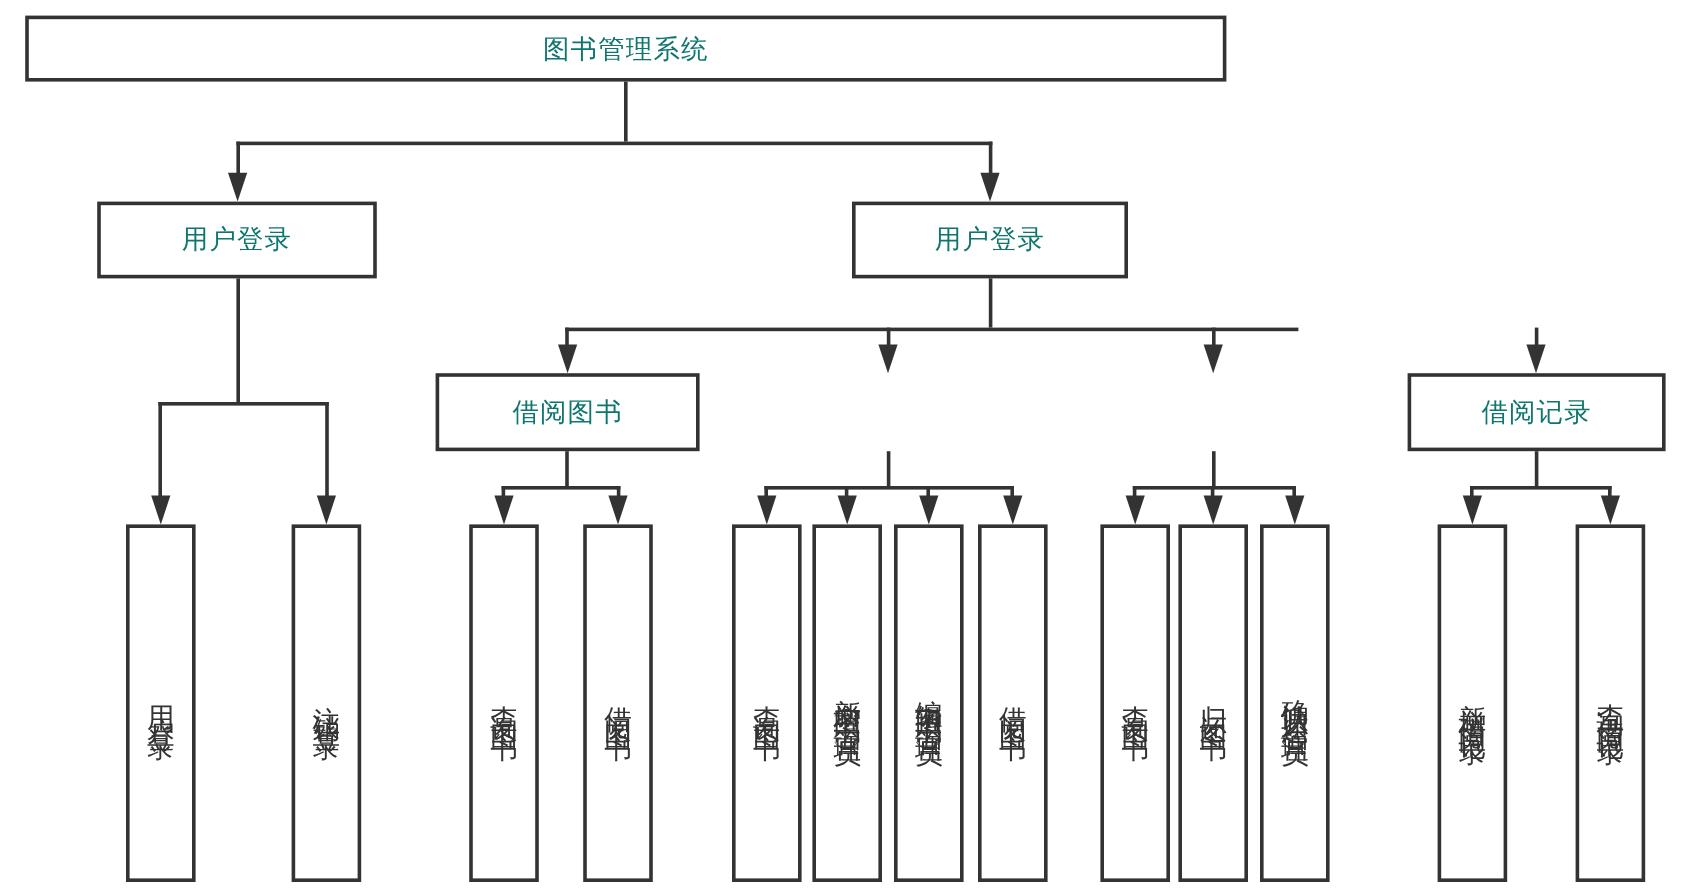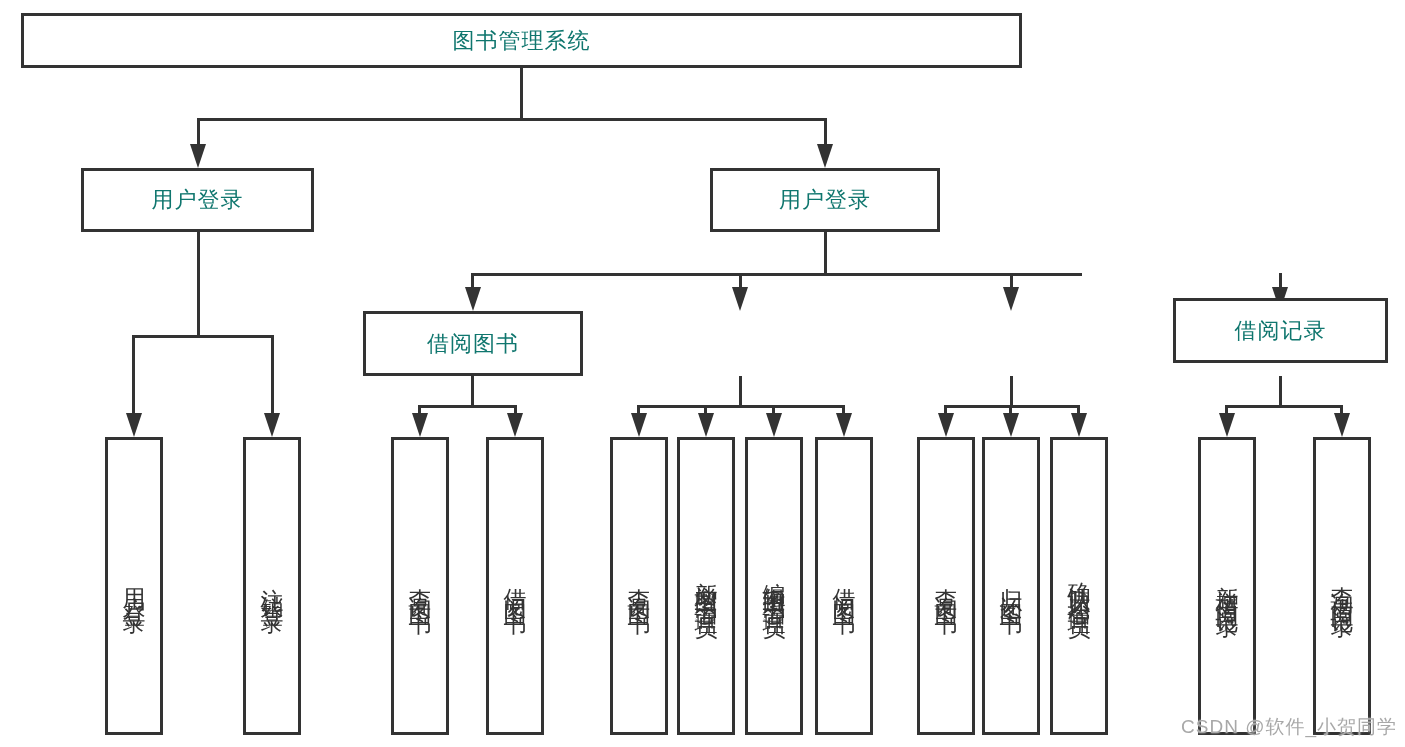--- a/index.html
+++ b/index.html
@@ -41,21 +41,21 @@
     border-right:8px solid transparent;
     border-top:24px solid #333333;
   }
   
   #root{left:21px;top:13px;width:1001px;height:55px;}
   #n-user-login{left:81px;top:168px;width:233px;height:64px;}
   #n-book-mgmt{left:710px;top:168px;width:230px;height:64px;}
   #n-new-books{left:363px;top:311px;width:220px;height:65px;}
   #n-book-borrow{left:633px;top:311px;width:215px;height:65px;}
   #n-current-borrow{left:905px;top:311px;width:213px;height:65px;}
-  #n-borrow-records{left:1173px;top:298px;width:215px;height:65px;}
+  #n-borrow-records{left:1173px;top:311px;width:215px;height:65px;}
   .vnode{top:437px;width:58px;height:298px;}
   #l-user-login{left:105px;}
   #l-logout{left:243px;}
   #l-nb-query{left:391px;}
   #l-nb-borrow{left:486px;}
   #l-bb-query{left:610px;}
   #l-bb-add{left:677px;letter-spacing:5px;}
   #l-bb-edit{left:745px;letter-spacing:5px;}
   #l-bb-borrow{left:815px;}
   #l-cb-query{left:917px;}
@@ -189,15 +189,14 @@
   <div class="vnode" id="l-cb-confirm">
     <span>确认归还（管理员）</span>
   </div>
   <div class="vnode" id="l-br-add">
     <span>新增借阅记录</span>
   </div>
   <div class="vnode" id="l-br-query">
     <span>查询借阅记录</span>
   </div>
 
-  <div class="watermark">CSDN @软件_小贺同学</div>
 
 </div>
 
 </body></html>

